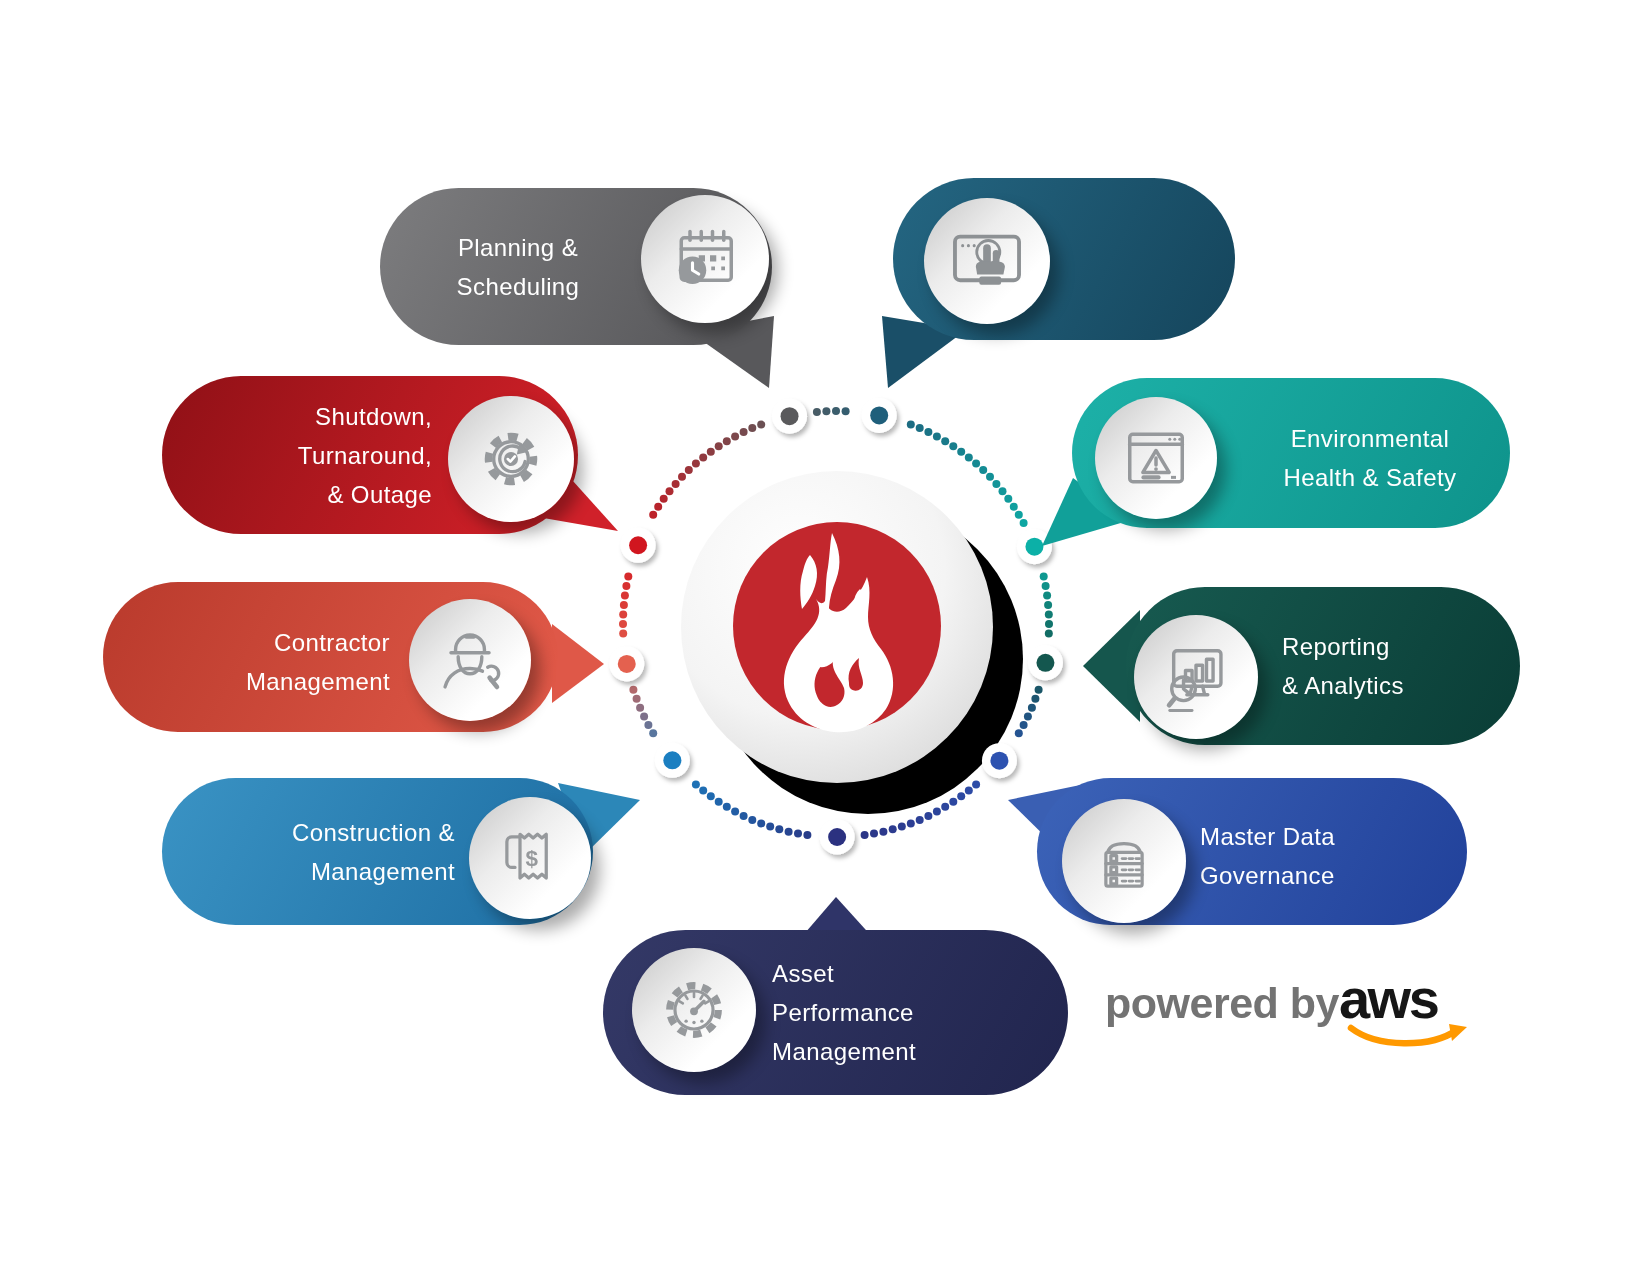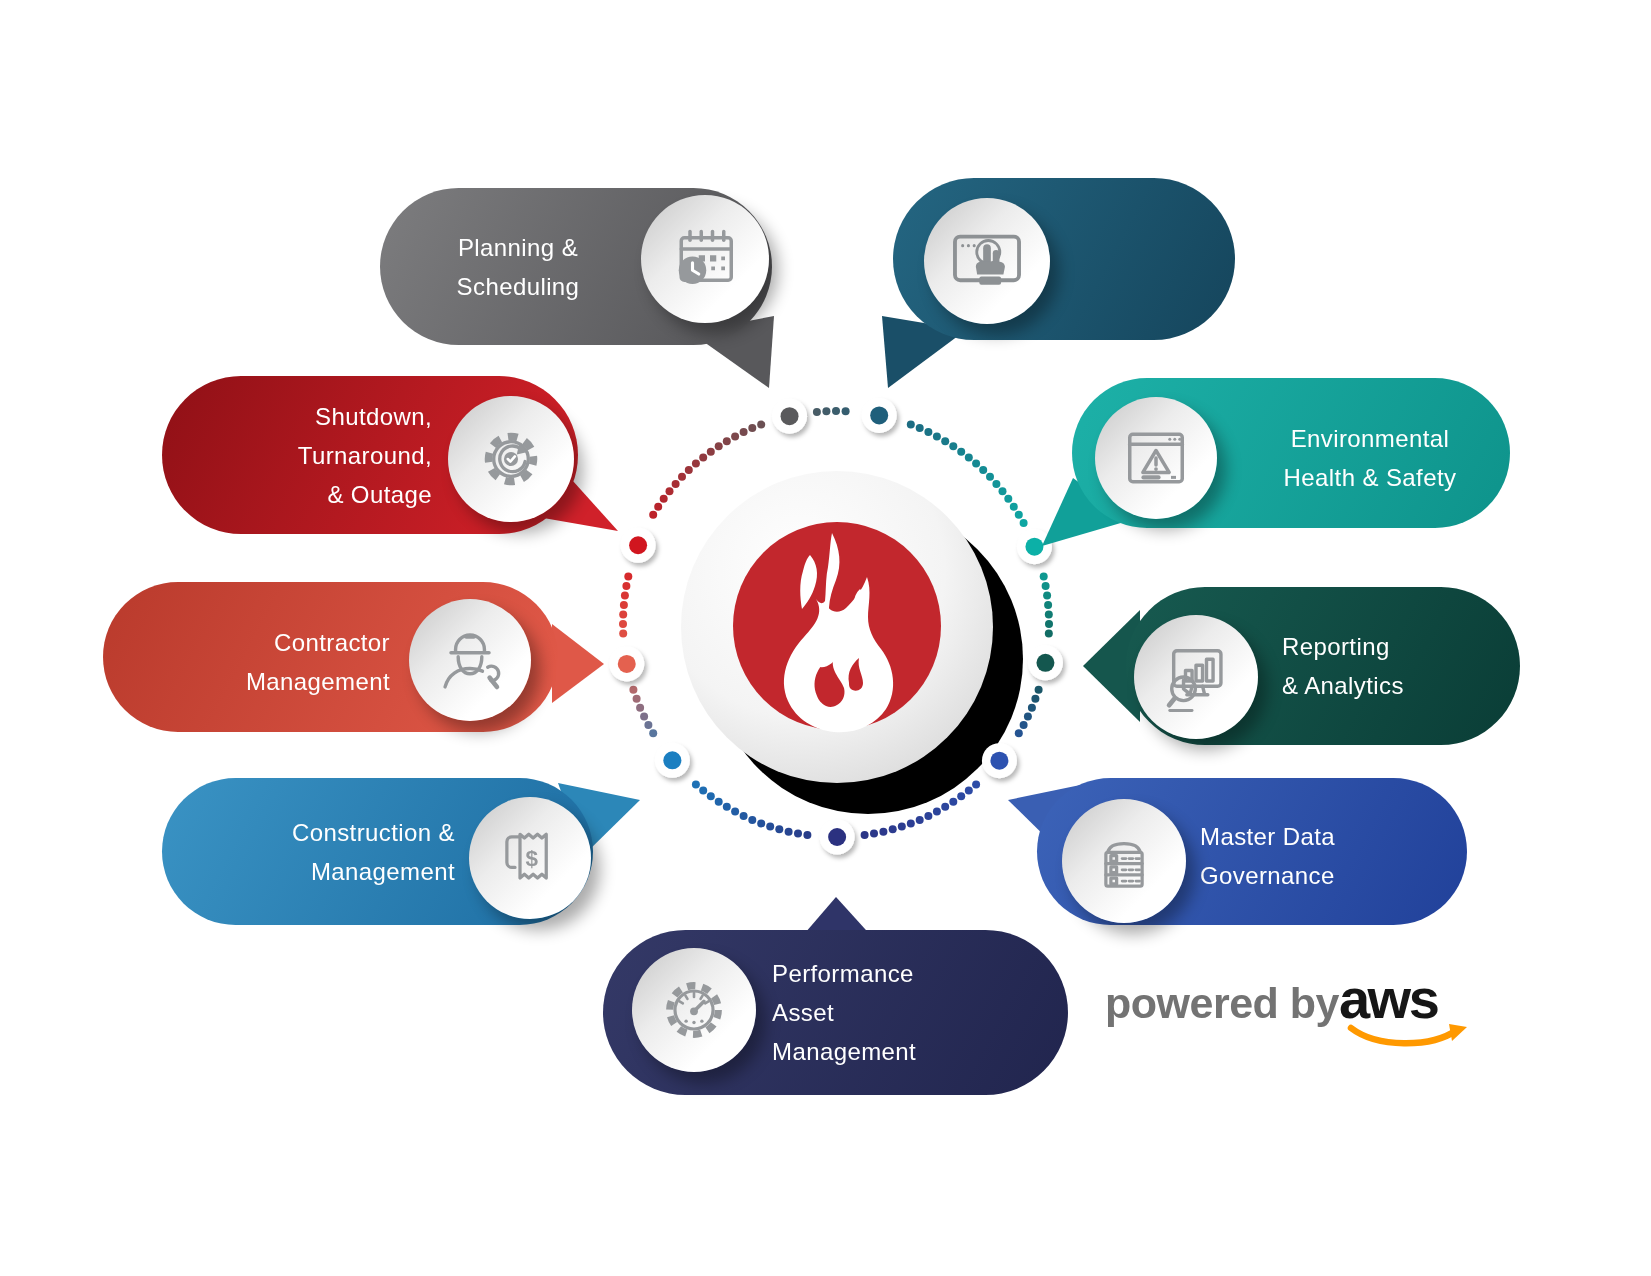--- a/index.html
+++ b/index.html
@@ -399,22 +399,22 @@
           <line x1="30.5" y1="48" x2="33.5" y2="48"></line>
             <line x1="36" y1="48" x2="39" y2="48"></line>
             <line x1="41.5" y1="48" x2="44.5" y2="48"></line>
         </g>
       </svg>
     </div>
   </div>
 
   <div class="pill p8" style="--c1: #343967; --c2: #21254e;">
     <div class="pill-text">
+      <span>Asset</span>
       <span>Performance</span>
-      <span>Asset</span>
       <span>Management</span>
     </div>
     <div class="disc">
       <svg width="84" height="84" viewBox="0 0 64 64">
         <circle cx="32" cy="32" r="18.5" fill="none" stroke="#96999c" stroke-width="5.5" stroke-dasharray="6.45 5.16"></circle>
         <circle cx="32" cy="32" r="14.5" fill="none" stroke="#96999c" stroke-width="2.4"></circle>
         <g stroke="#96999c" stroke-width="2" stroke-linecap="round">
           <line x1="23.5" y1="27" x2="21" y2="25.5"></line>
           <line x1="27" y1="23.5" x2="25.5" y2="21"></line>
           <line x1="32" y1="22" x2="32" y2="19"></line>

